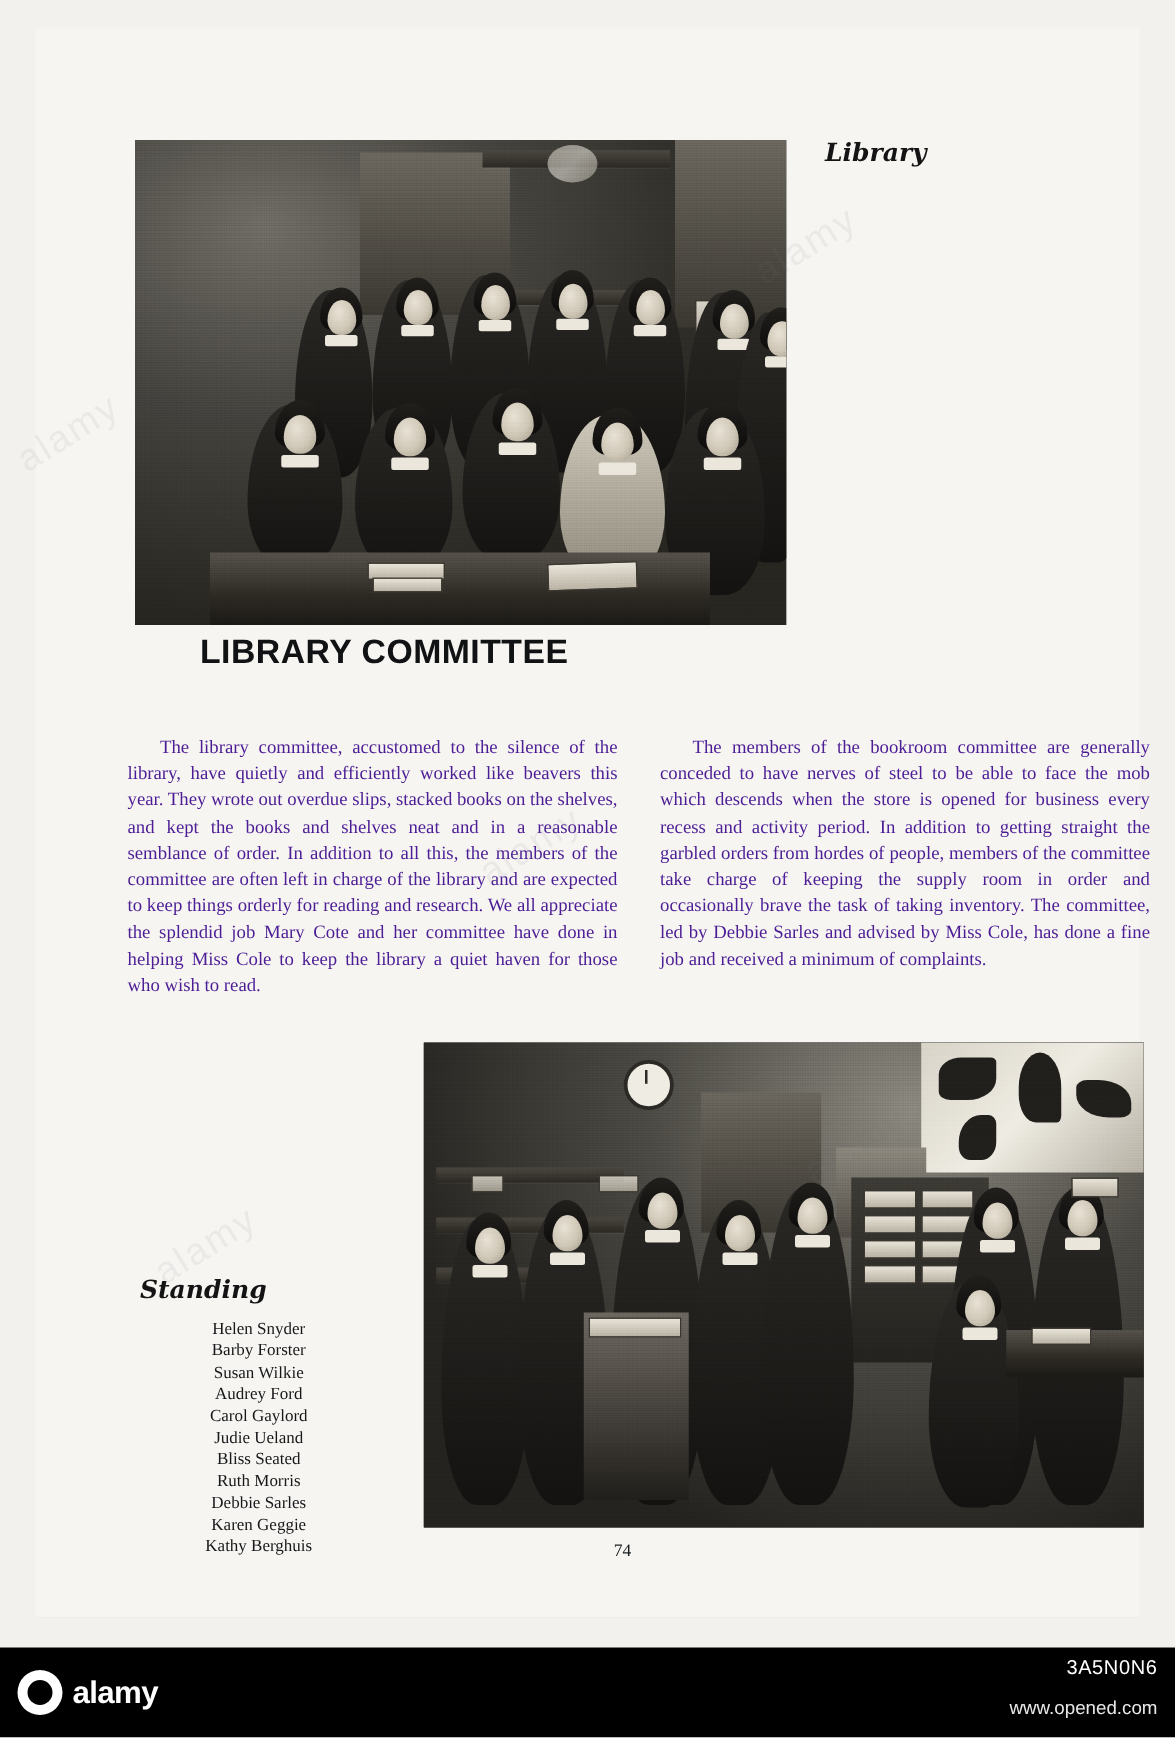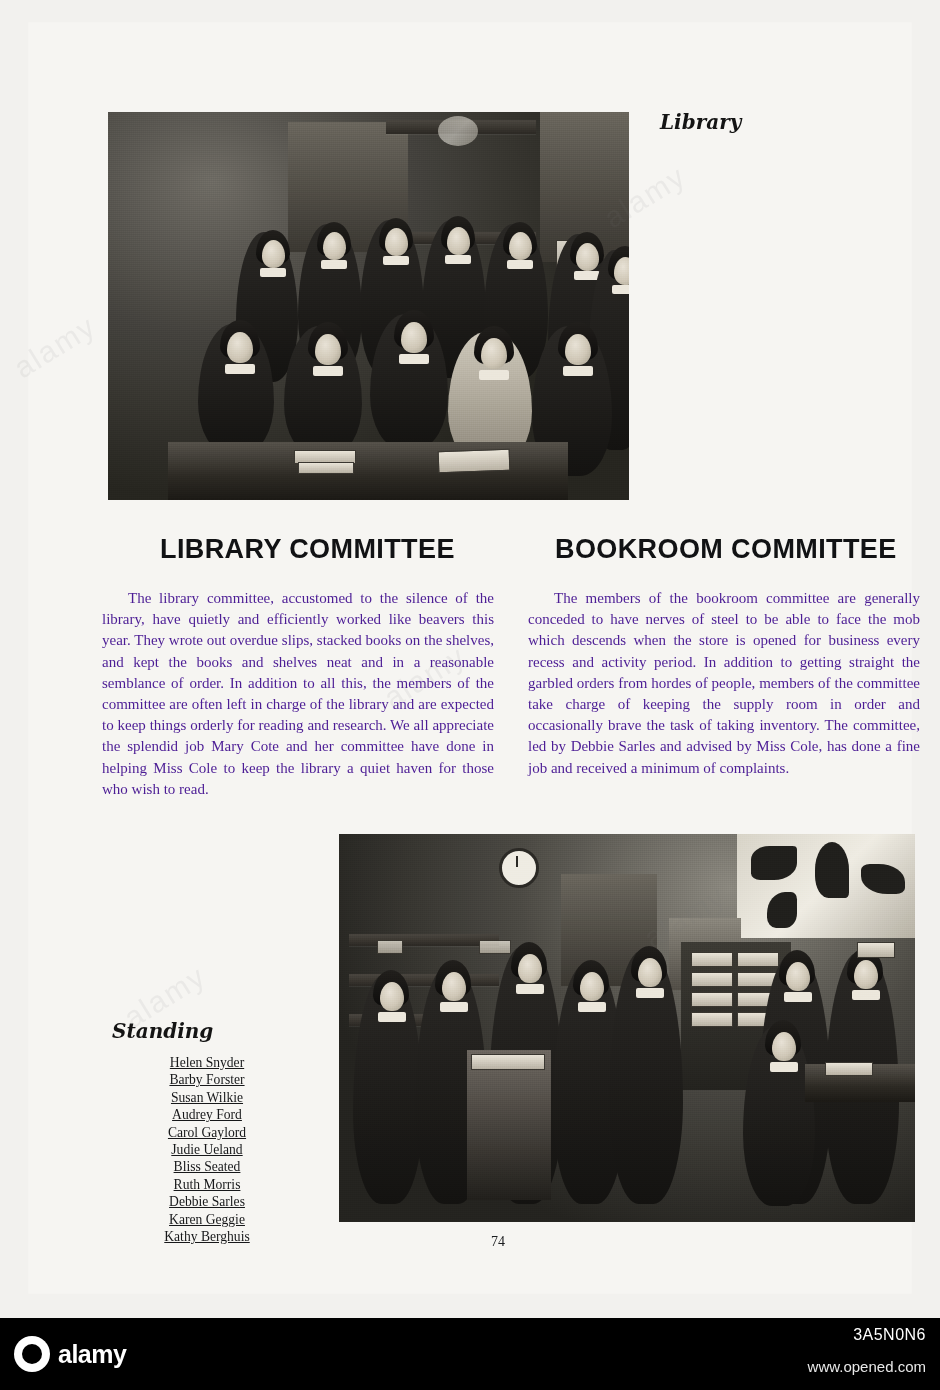--- a/index.html
+++ b/index.html
@@ -178,32 +178,31 @@
 
   .names-list {
     position: absolute;
     left: 84px; top: 1032px;
     width: 190px;
     font-family: "Liberation Serif", serif;
     font-size: 13.6px;
     line-height: 17.4px;
     color: #17181a;
     text-align: center;
-    text-decoration: underline;
   }
 
   .head {
     position: absolute;
     font-family: "Liberation Sans", sans-serif;
     font-weight: bold;
     font-size: 27px;
     letter-spacing: 0.4px;
     color: #111214;
   }
-  .head.left  { left: 132px; top: 512px; }
+  .head.left  { left: 132px; top: 484px; }
   .head.right { left: 527px; top: 512px; }
 
   .col {
     position: absolute;
     width: 392px;
     font-family: "Liberation Serif", serif;
     font-size: 15px;
     line-height: 21.2px;
     color: #4c1d95;
     text-align: justify;
@@ -354,21 +353,20 @@
         <div class="book" style="left:186px;top:338px;width:60px;height:12px;"></div>
         <div class="book" style="left:190px;top:350px;width:54px;height:10px;"></div>
         <div class="book" style="left:330px;top:338px;width:70px;height:20px;transform:rotate(-2deg);"></div>
         <div class="grain"></div>
       </div>
     </div>
 
     <div class="script-title library">Library</div>
 
     <div class="head left">LIBRARY COMMITTEE</div>
-    <div class="head right">BOOKROOM COMMITTEE</div>
 
     <div class="col left">The library committee, accustomed to the silence of the library, have quietly and efficiently worked like beavers this year.  They wrote out overdue slips, stacked books on the shelves, and kept the books and shelves neat and in a reasonable semblance of order.  In addition to all this, the members of the committee are often left in charge of the library and are expected to keep things orderly for reading and research.  We all appreciate the splendid job Mary Cote and her committee have done in helping Miss Cole to keep the library a quiet haven for those who wish to read.</div>
     <div class="col right">The members of the bookroom committee are generally conceded to have nerves of steel to be able to face the mob which descends when the store is opened for business every recess and activity period.  In addition to getting straight the garbled orders from hordes of people, members of the committee take charge of keeping the supply room in order and occasionally brave the task of taking inventory.  The committee, led by Debbie Sarles and advised by Miss Cole, has done a fine job and received a minimum of complaints.</div>
 
     <div class="script-title bookroom">Standing</div>
     <div class="names-list">
       <div>Helen Snyder</div>
       <div>Barby Forster</div>
       <div>Susan Wilkie</div>
       <div>Audrey Ford</div>

